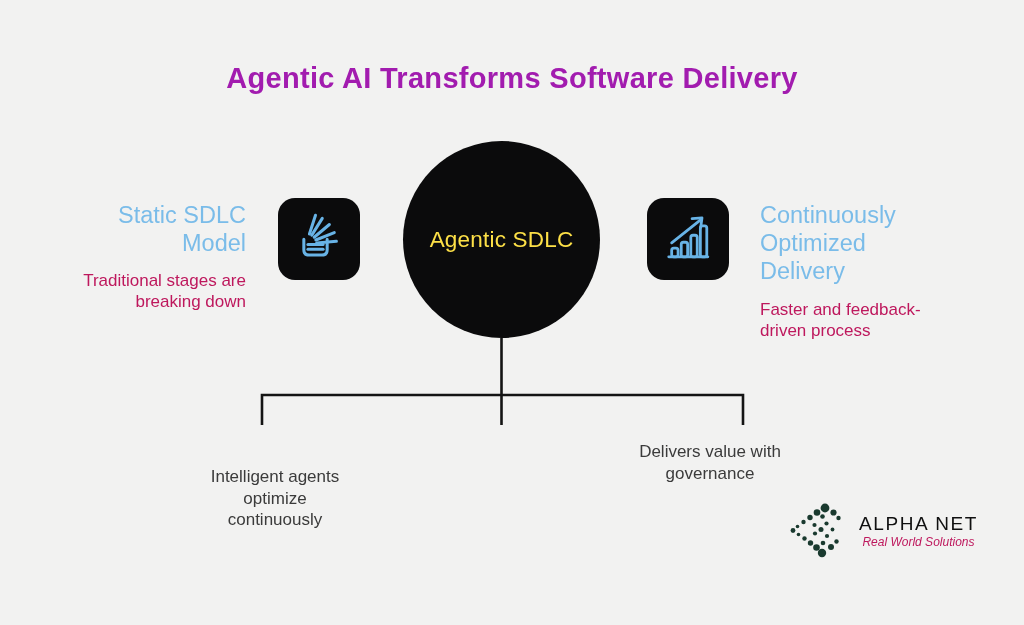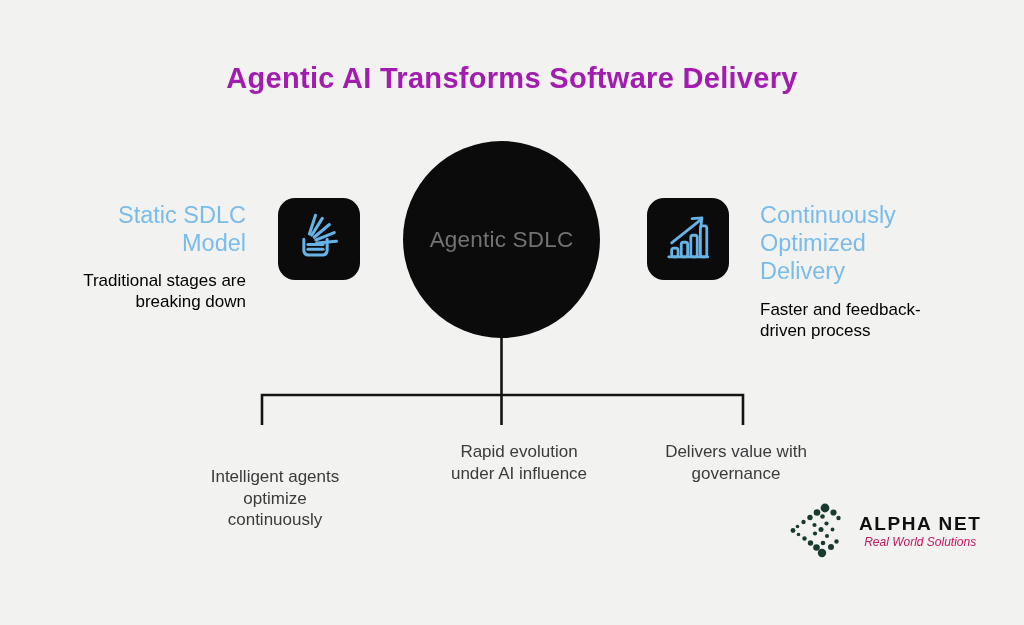--- a/index.html
+++ b/index.html
@@ -30,21 +30,21 @@
     position: absolute;
     font-size: 23.5px;
     line-height: 28px;
     font-weight: 500;
     color: var(--accent-blue, #7abce9);
   }
   .side-desc {
     position: absolute;
     font-size: 17px;
     line-height: 21px;
-    color: #000000;
+    color: #be185d;
   }
   .left-heading { right: 778px; top: 201px; text-align: right; }
   .left-desc   { right: 778px; top: 270px; text-align: right; }
   .right-heading { left: 760px; top: 201px; text-align: left; }
   .right-desc    { left: 760px; top: 299px; text-align: left; }
 
   .icon-tile {
     position: absolute;
     width: 82px; height: 82px;
     background: var(--dark, #0b0b0c);
@@ -57,52 +57,52 @@
 
   .center-circle {
     position: absolute;
     left: 403px; top: 141px;
     width: 197px; height: 197px;
     border-radius: 50%;
     background: var(--dark, #0b0b0c);
     display: flex; align-items: center; justify-content: center;
   }
   .center-circle span {
-    color: #737373;
+    color: #fde047;
     font-size: 22.5px;
     letter-spacing: 0.2px;
   }
 
   #connector-lines { position: absolute; left: 0; top: 0; pointer-events: none; }
 
   .branch-label {
     position: absolute;
     top: 441px;
     width: 240px;
     text-align: center;
     font-size: 17px;
     line-height: 21.5px;
     color: #3b3b3b;
   }
   #branch-0 { left: 155px; top: 466px; }
   #branch-1 { left: 399px; }
-  #branch-2 { left: 616px; }
+  #branch-2 { left: 590px; }
 
   .logo {
     position: absolute;
     left: 786px; top: 500px;
     display: flex;
     align-items: center;
     gap: 7px;
   }
   .logo-dots { color: var(--logo-green, #1a3a2f); }
   .logo-text { display: flex; flex-direction: column; align-items: center; }
   .logo-name {
     font-size: 19px;
-    font-weight: 700;
+    font-weight: 400;
     letter-spacing: 1.6px;
     color: #101010;
     line-height: 22px;
   }
   .logo-tagline {
     font-size: 12px;
     font-style: italic;
     color: #be185d;
     line-height: 15px;
   }
@@ -157,22 +157,20 @@
 driven process</div>
 
   <svg id="connector-lines" width="1024" height="625" viewBox="0 0 1024 625">
     <path d="M501.5 338 V425" stroke="var(--line, #141414)" stroke-width="2.6" fill="none"></path>
     <path d="M262 425 V395 H743 V425" stroke="var(--line, #141414)" stroke-width="2.6" fill="none"></path>
   </svg>
 
   <div class="branch-label preline" id="branch-0">Intelligent agents
 optimize
 continuously</div>
-  <div class="branch-label preline" id="branch-1">Rapid evolution
-under AI influence</div>
   <div class="branch-label preline" id="branch-2">Delivers value with
 governance</div>
 
   <div class="logo">
     <span class="logo-dots">
       <svg width="66" height="58" viewBox="0 0 66 58" fill="currentColor">
         <circle cx="39" cy="8" r="4.4"></circle>
         <circle cx="47.5" cy="12.5" r="3.1"></circle>
         <circle cx="52.5" cy="18" r="2.2"></circle>
         <circle cx="31" cy="12.5" r="3.3"></circle>

